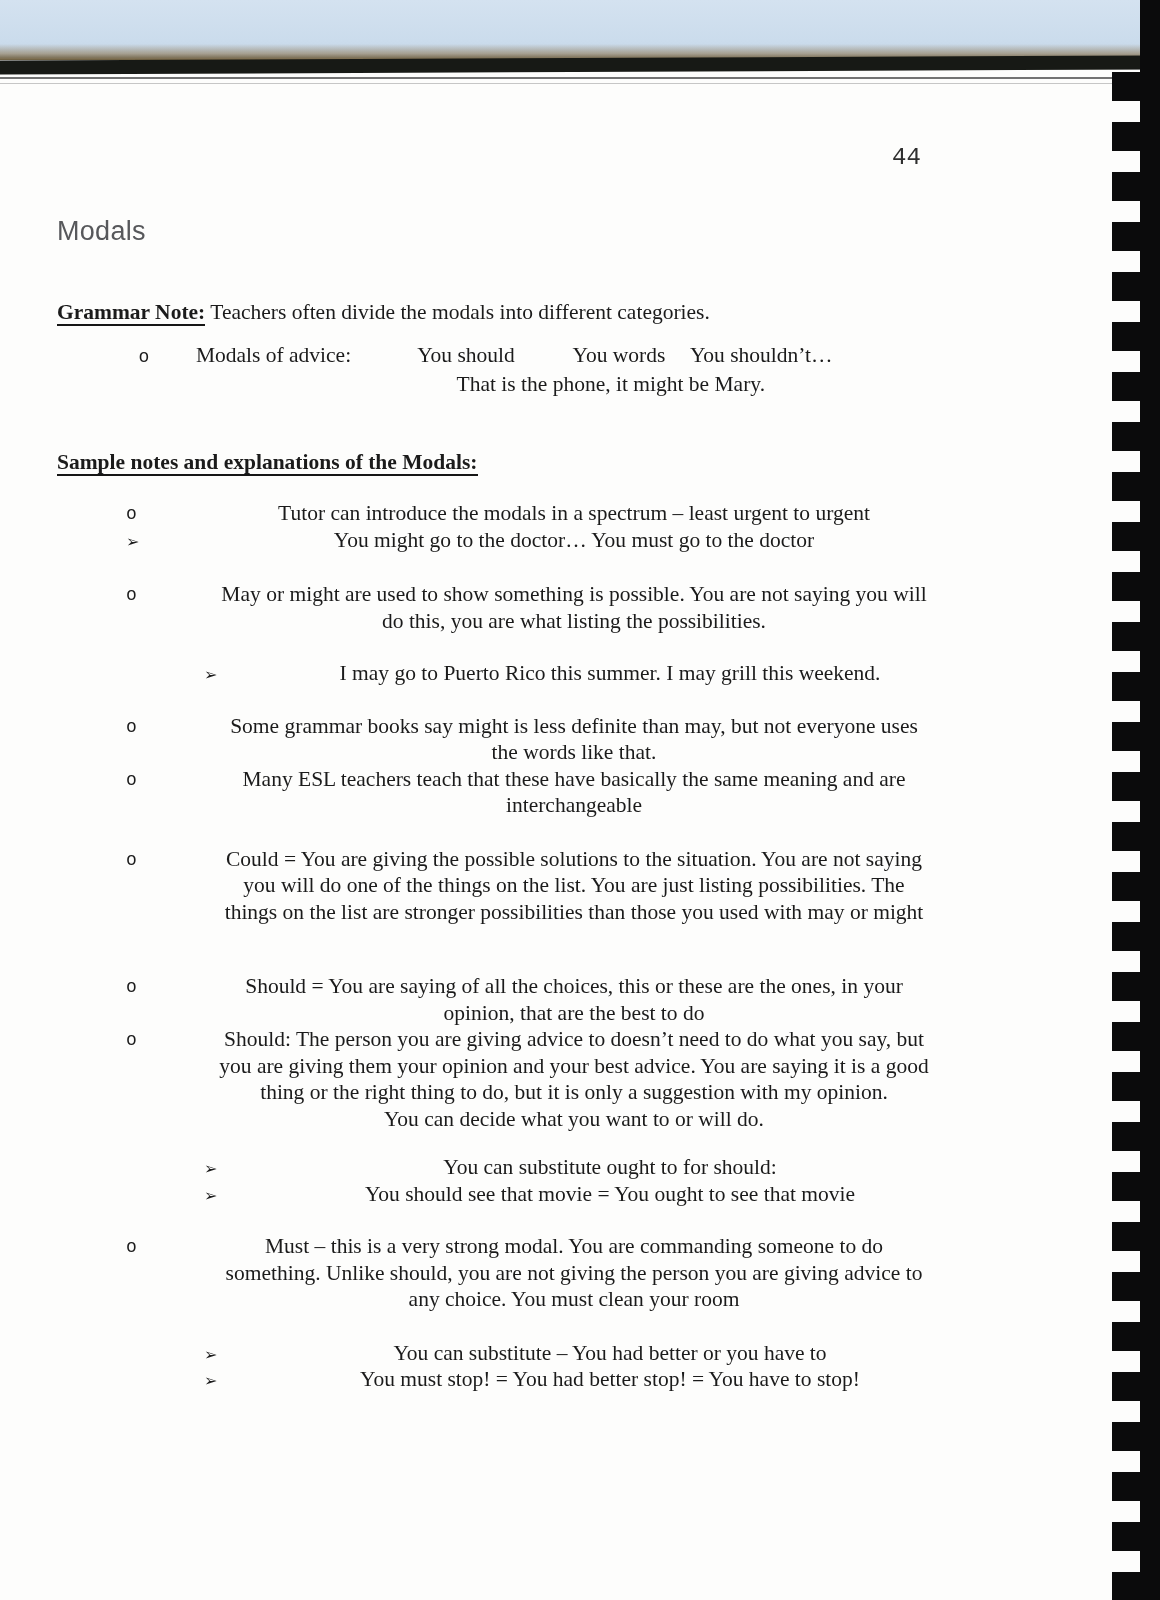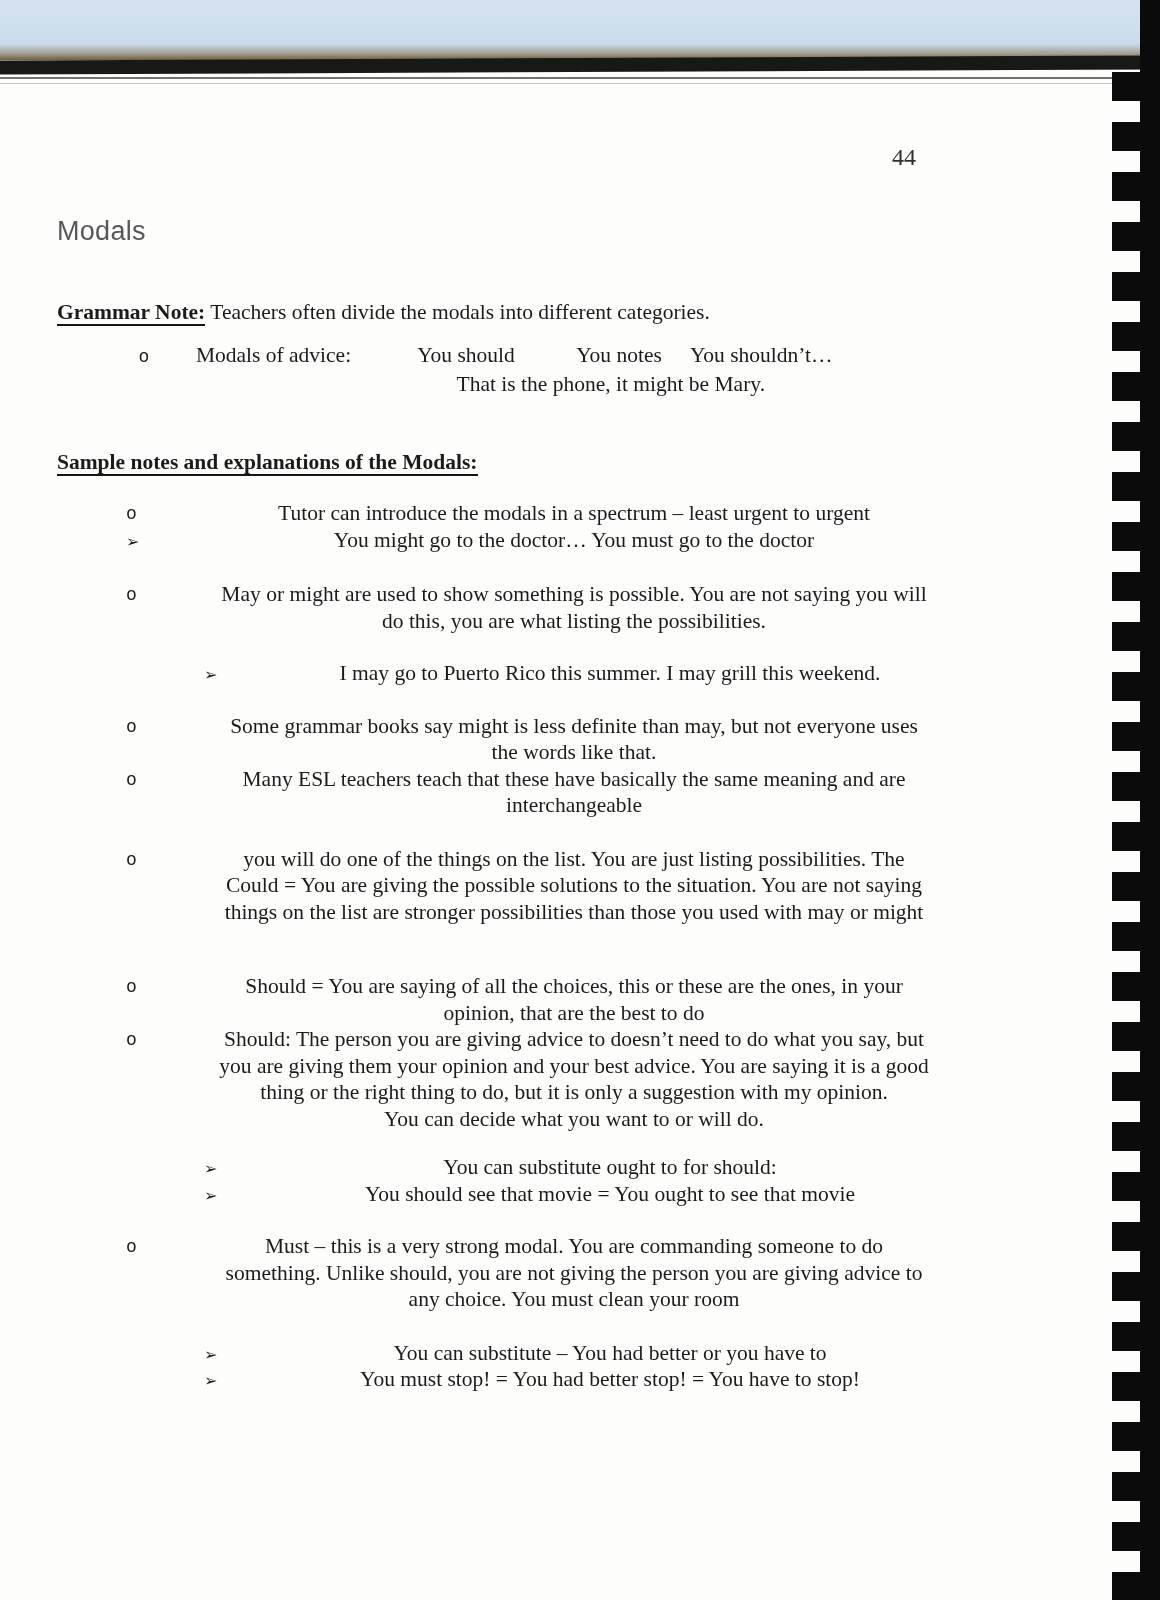--- a/index.html
+++ b/index.html
@@ -43,21 +43,21 @@
   .binding-teeth {
     position: absolute; left: 1112px; top: 72px; width: 30px; height: 1528px;
     background: repeating-linear-gradient(180deg,
       #0b0b0c 0px, #0b0b0c 29px,
       rgba(0,0,0,0) 29px, rgba(0,0,0,0) 50px);
   }
 
   
   .page-number {
     position: absolute; left: 892px; top: 144px;
-    font-family: Liberation Serif, serif;
+    font-family: Liberation Mono, monospace;
     font-size: 24px; color: #2f2f2f;
   }
   .doc-title {
     position: absolute; left: 57px; top: 216px;
     font-family: "Liberation Sans", sans-serif;
     font-size: 27px; color: #57585b; letter-spacing: 0.3px;
   }
   .serif-line { font-size: 21.5px; line-height: 26.5px; white-space: nowrap; text-align: center; }
   .bold-u { font-weight: bold; border-bottom: 2px solid #161616; }
 
@@ -110,21 +110,21 @@
 <div class="page-number">44</div>
 <div class="doc-title">Modals</div>
 
 <div class="grammar-line serif-line">
   <span class="bold-u">Grammar Note:</span>
   <span>Teachers often divide the modals into different categories.</span>
 </div>
 
 <div class="grammar-rows serif-line">
   <div class="g-row">
-    <span class="g-marker">o</span><span class="gc w221">Modals of advice:</span><span class="gc w164">You should</span><span class="gc w142">You notes</span><span class="gc">You shouldn’t…</span>
+    <span class="g-marker">o</span><span class="gc w221">Modals of advice:</span><span class="gc w164">You should</span><span class="gc w142">You words</span><span class="gc">You shouldn’t…</span>
   </div>
   <div class="g-row g-cont">That is the phone, it might be Mary.</div>
 </div>
 
 <div class="sample-heading serif-line">
   <span class="bold-u">Sample notes and explanations of the Modals:</span>
 </div>
 
 <div class="notes serif-line">
 
@@ -169,22 +169,22 @@
     <span class="marker">o</span>
     <div class="lines">
       <div>Many ESL teachers teach that these have basically the same meaning and are</div>
       <div>interchangeable</div>
     </div>
   </div>
 
   <div class="note-item lvl1 mt27">
     <span class="marker">o</span>
     <div class="lines">
+      <div>Could = You are giving the possible solutions to the situation. You are not saying</div>
       <div>you will do one of the things on the list. You are just listing possibilities. The</div>
-      <div>Could = You are giving the possible solutions to the situation. You are not saying</div>
       <div>things on the list are stronger possibilities than those you used with may or might</div>
     </div>
   </div>
 
   <div class="note-item lvl1 mt48">
     <span class="marker">o</span>
     <div class="lines">
       <div>Should = You are saying of all the choices, this or these are the ones, in your</div>
       <div>opinion, that are the best to do</div>
     </div>

